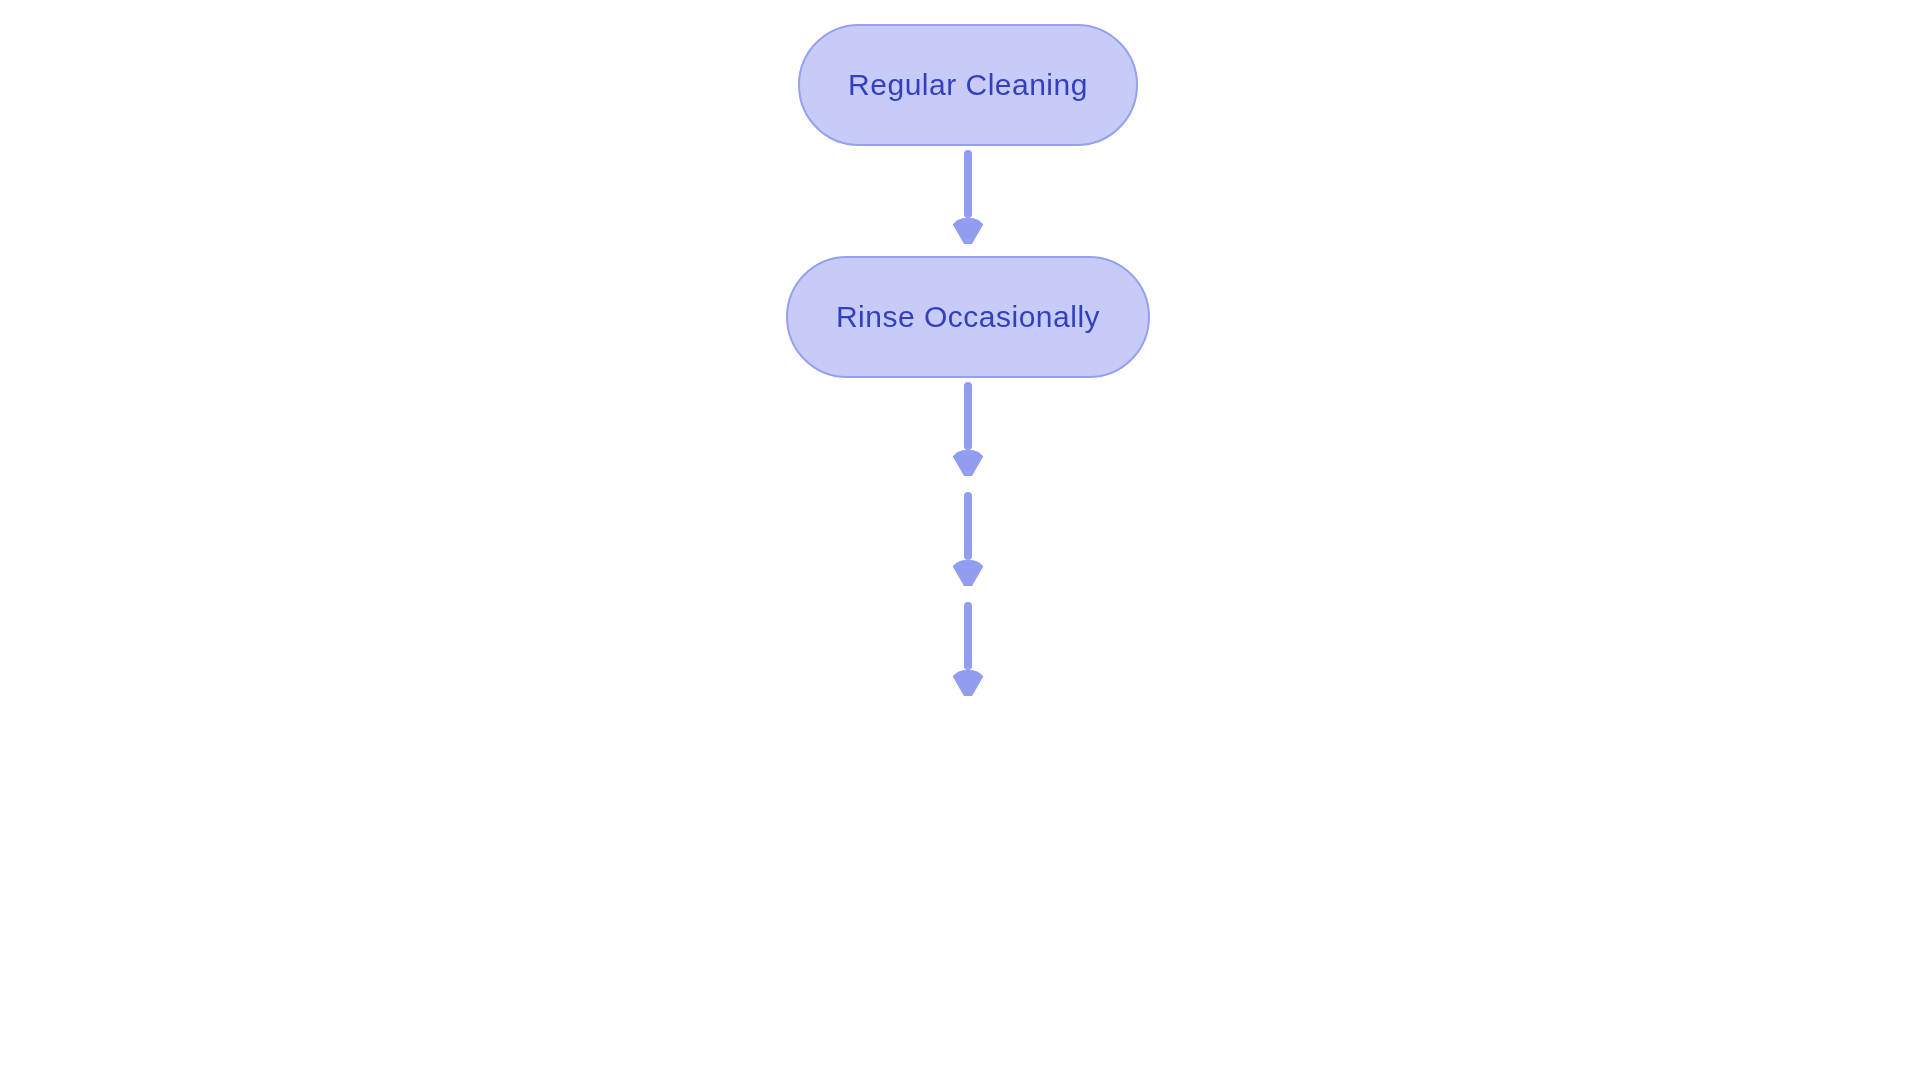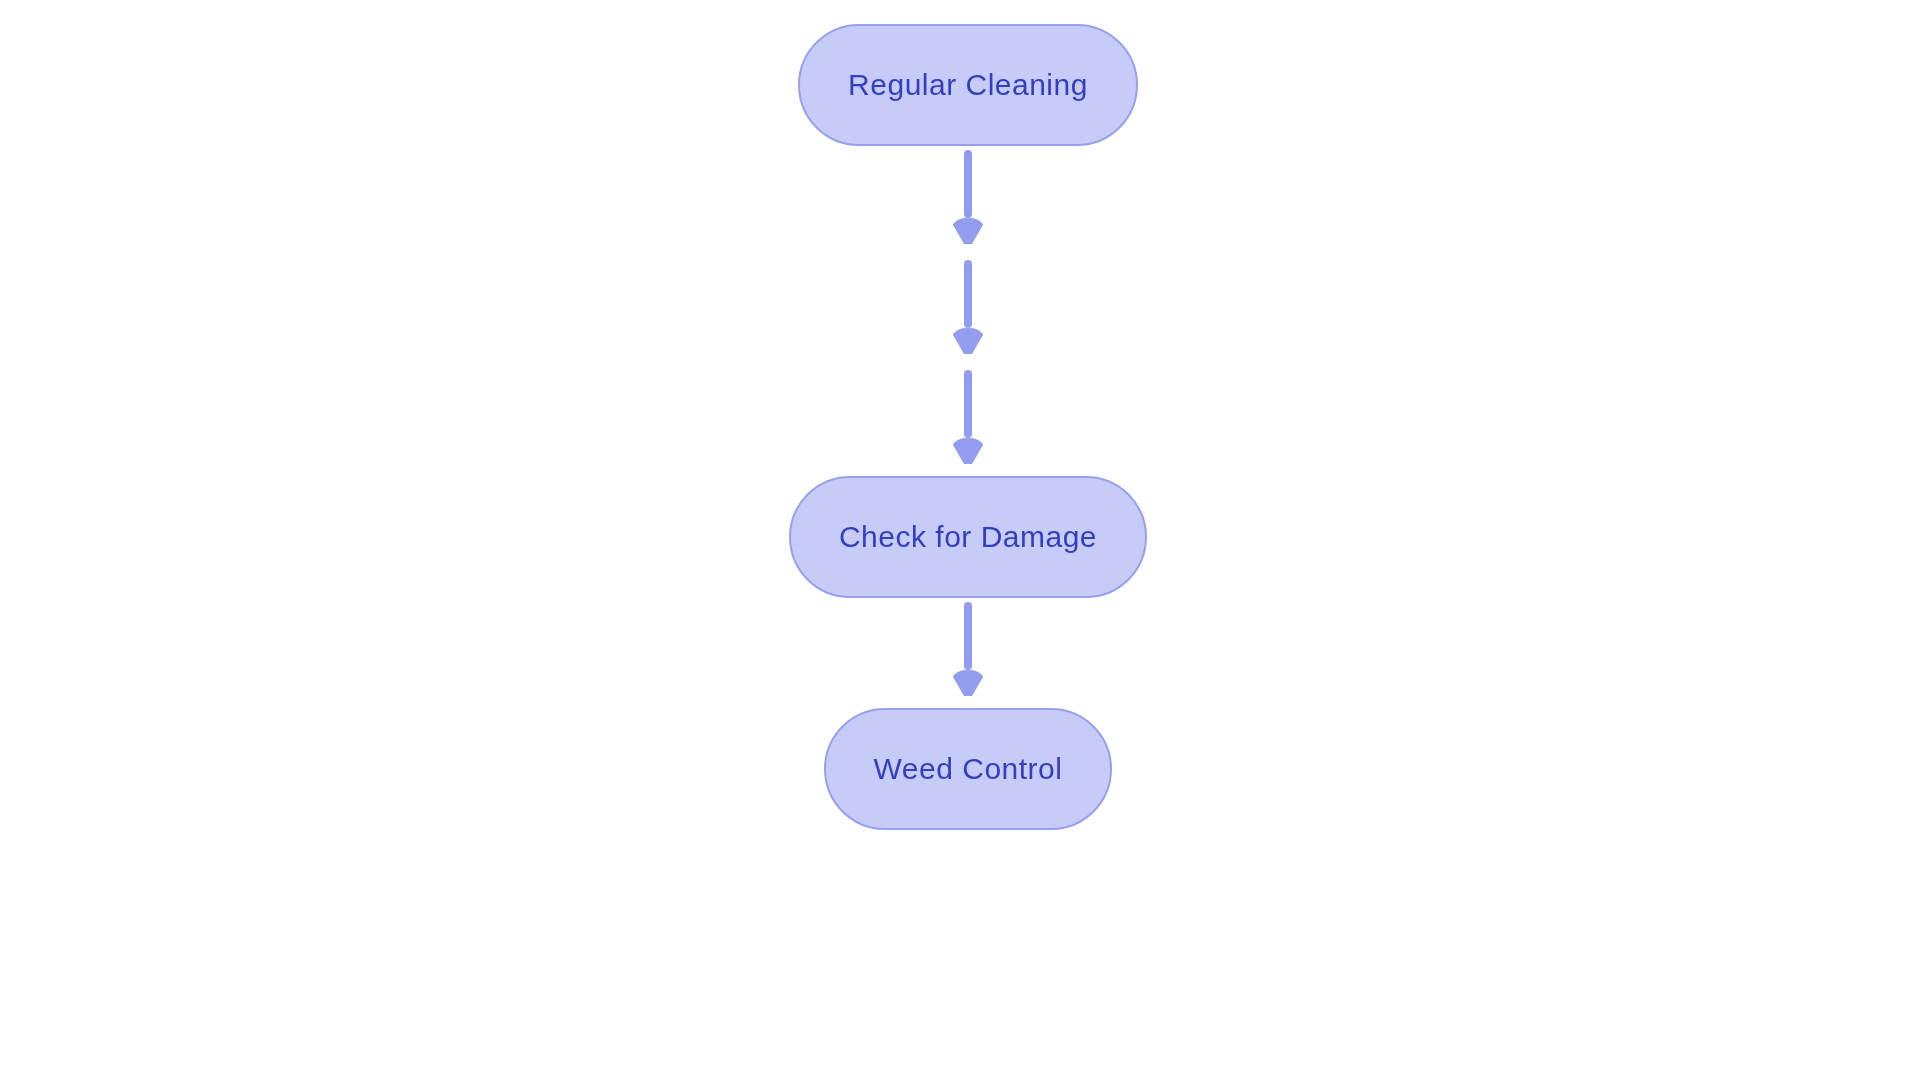--- a/index.html
+++ b/index.html
@@ -75,38 +75,35 @@
 
   <div class="node">
     <span class="node-label">Regular Cleaning</span>
   </div>
 
   <div class="arrow">
     <div class="arrow-line"></div>
     <div class="arrow-head"></div>
   </div>
 
+  <div class="node">
+    <span class="node-label">Rinse Occasionally</span>
+  </div>
 
   <div class="arrow">
     <div class="arrow-line"></div>
     <div class="arrow-head"></div>
   </div>
 
 
   <div class="arrow">
     <div class="arrow-line"></div>
     <div class="arrow-head"></div>
   </div>
 
-  <div class="node">
-    <span class="node-label">Check for Damage</span>
-  </div>
 
   <div class="arrow">
     <div class="arrow-line"></div>
     <div class="arrow-head"></div>
   </div>
 
-  <div class="node">
-    <span class="node-label">Weed Control</span>
-  </div>
 
 </div>
 
 </body></html>

